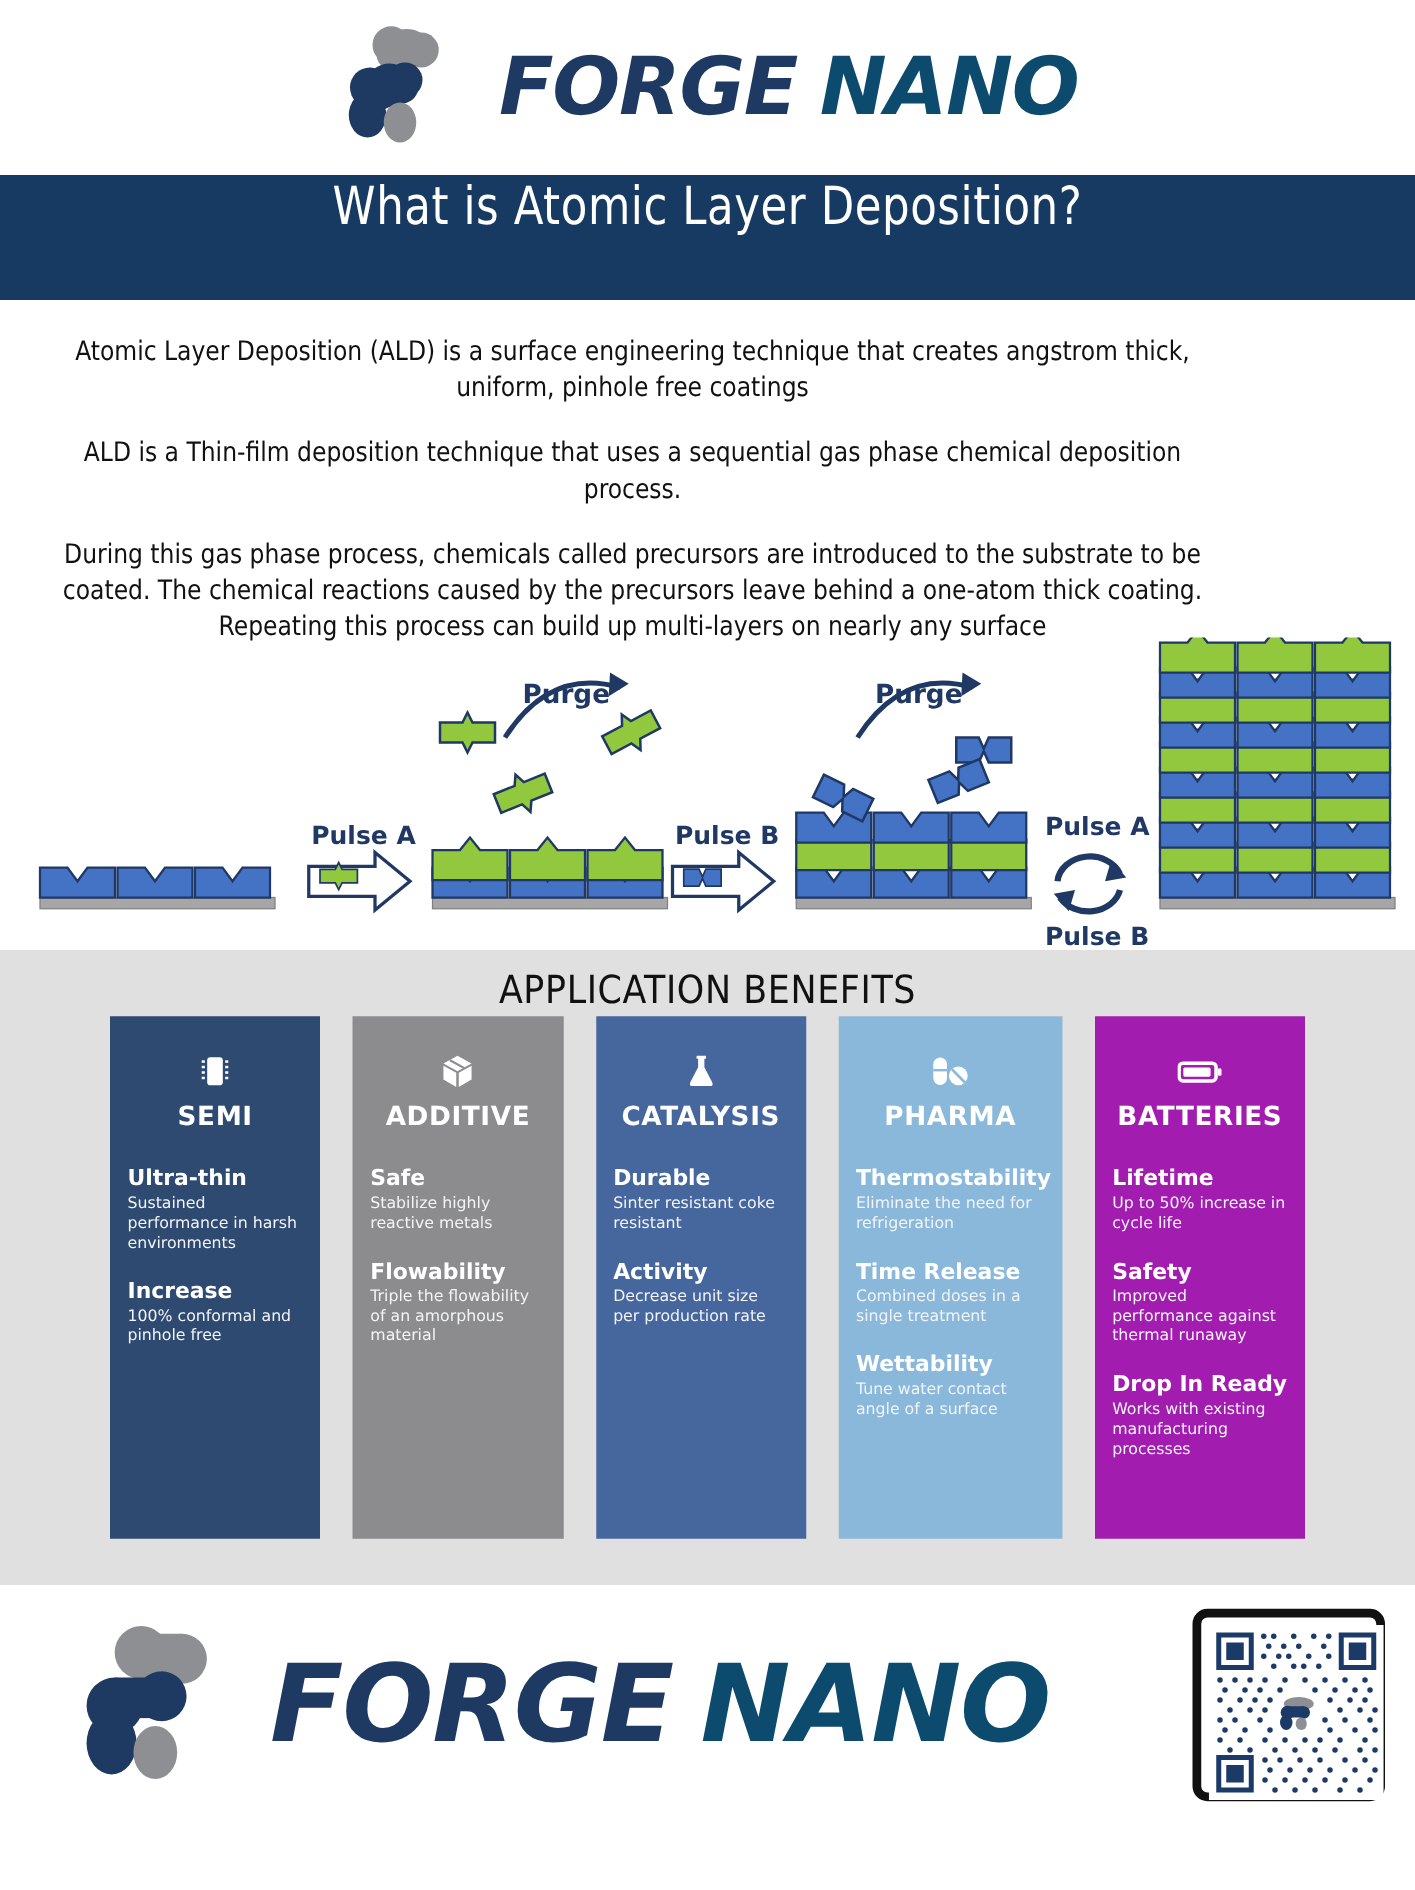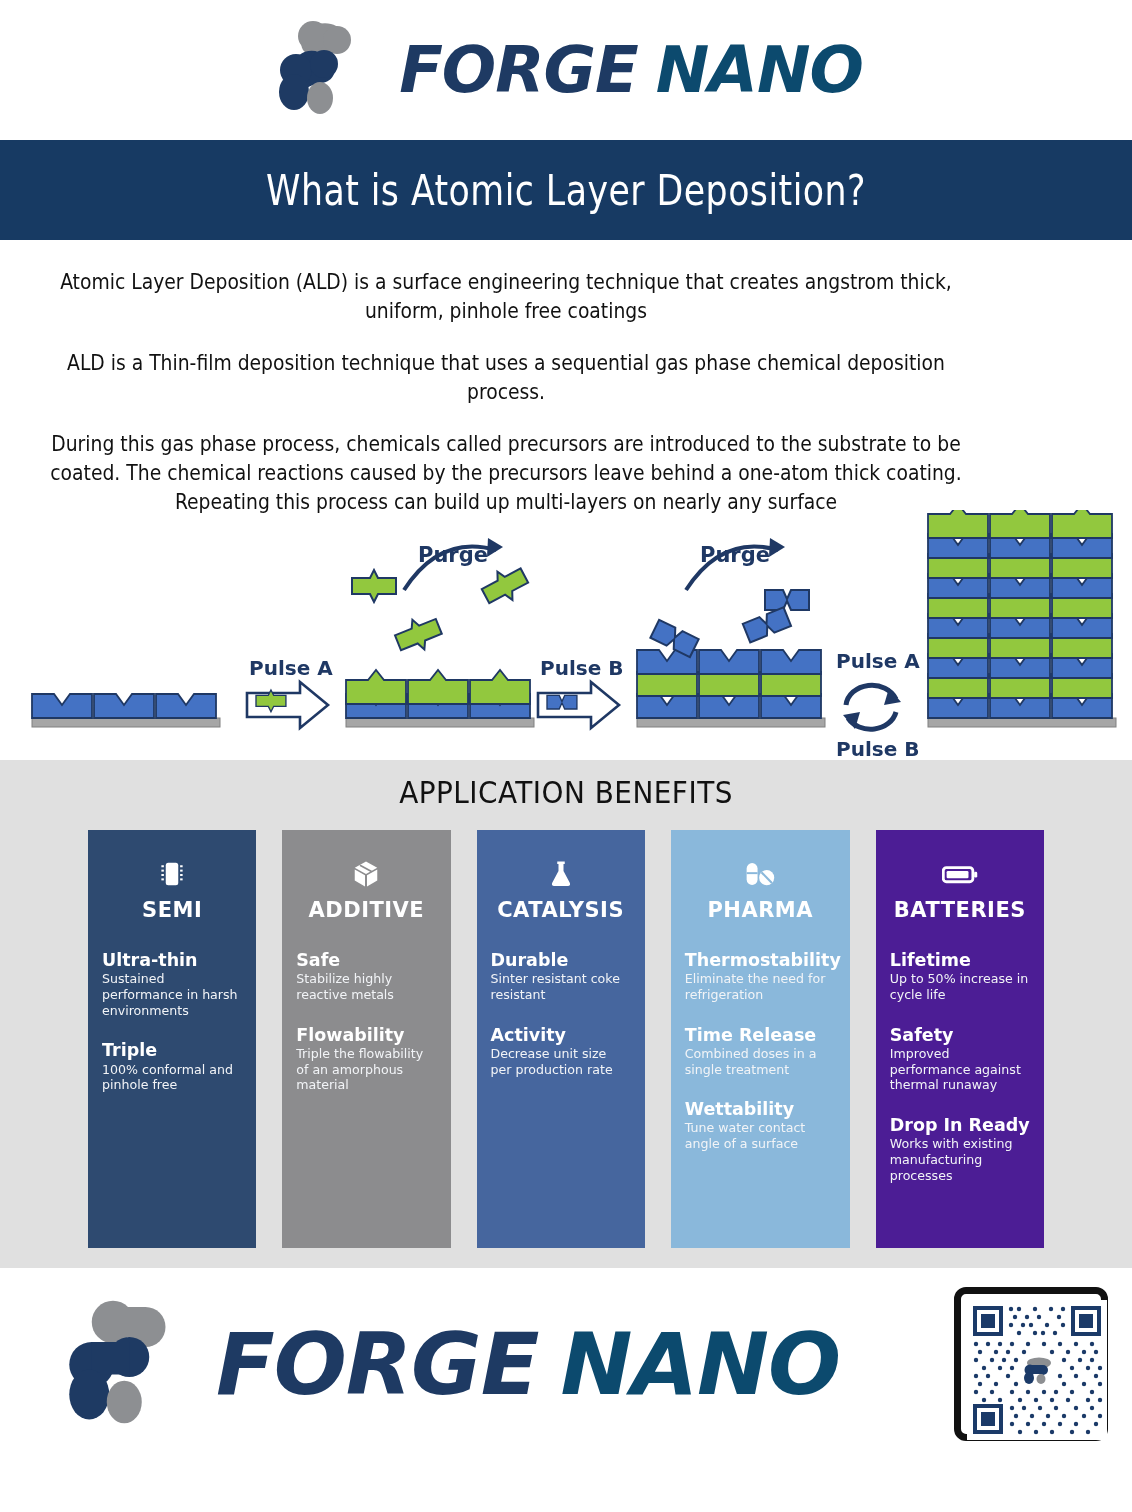--- a/index.html
+++ b/index.html
@@ -25,21 +25,21 @@
     line-height: 1;
     white-space: nowrap;
   }
   .logo-forge { color: #1e3a63; }
   .logo-nano  { color: #0c4a6e; }
 
   
   .title-banner {
     width: 1132px; height: 100px;
     background: #173a63;
-    display: flex; align-items: center; justify-content: center;
+    display: flex; justify-content: center;
   }
   .title-banner h1 {
     color: #ffffff;
     font-size: 42px;
     font-weight: normal;
     font-family: "DejaVu Sans Condensed", "Liberation Sans Narrow", "Liberation Sans", sans-serif;
     letter-spacing: 0.5px;
     transform: scaleX(0.92);
   }
 
@@ -74,21 +74,21 @@
     background: #e0e0e0;
     padding-top: 14px;
   }
   .benefits-title {
     text-align: center;
     font-size: 31px;
     font-weight: normal;
     color: #111111;
     font-family: "DejaVu Sans Condensed", "Liberation Sans Narrow", "Liberation Sans", sans-serif;
     letter-spacing: 0.5px;
-    margin-bottom: 20px;
+    margin-bottom: 3px;
   }
   .columns {
     display: flex;
     justify-content: center;
     gap: 26px;
     padding: 0 88px;
   }
   .col {
     width: 179px;
     height: 418px;
@@ -426,21 +426,21 @@
           <rect x="18.5" y="12" width="2" height="1.6"></rect>
             <rect x="18.5" y="15.5" width="2" height="1.6"></rect>
         </svg>
       </div>
       <div class="col-title">SEMI</div>
       <div class="benefit">
         <div class="benefit-head">Ultra-thin</div>
         <div class="benefit-sub">Sustained performance in harsh environments</div>
       </div>
       <div class="benefit">
-        <div class="benefit-head">Triple</div>
+        <div class="benefit-head">Increase</div>
         <div class="benefit-sub">100% conformal and pinhole free</div>
       </div>
     </div>
 
     <div class="col" style="background: rgb(140, 140, 142);">
       <div class="col-icon">
         <svg width="30" height="30" viewBox="0 0 24 24" fill="#ffffff">
           <path d="M12 2 L21 7 L12 12 L3 7 Z"></path>
           <path d="M3 8.4 L11.2 13 L11.2 22 L3 17.2 Z"></path>
           <path d="M21 8.4 L12.8 13 L12.8 22 L21 17.2 Z"></path>
@@ -492,21 +492,21 @@
       <div class="benefit">
         <div class="benefit-head">Time Release</div>
         <div class="benefit-sub">Combined doses in a single treatment</div>
       </div>
       <div class="benefit">
         <div class="benefit-head">Wettability</div>
         <div class="benefit-sub">Tune water contact angle of a surface</div>
       </div>
     </div>
 
-    <div class="col" style="background: #4c1d95;">
+    <div class="col" style="background: #a21caf;">
       <div class="col-icon">
         <svg width="36" height="30" viewBox="0 0 28 18" fill="#ffffff">
           <rect x="1" y="4" width="23" height="11" rx="2.4" fill="none" stroke="#ffffff" stroke-width="2.2"></rect>
           <rect x="3.6" y="6.6" width="17" height="5.8" rx="1"></rect>
           <rect x="25" y="7.2" width="2.4" height="4.6" rx="1"></rect>
         </svg>
       </div>
       <div class="col-title">BATTERIES</div>
       <div class="benefit">
         <div class="benefit-head">Lifetime</div>

